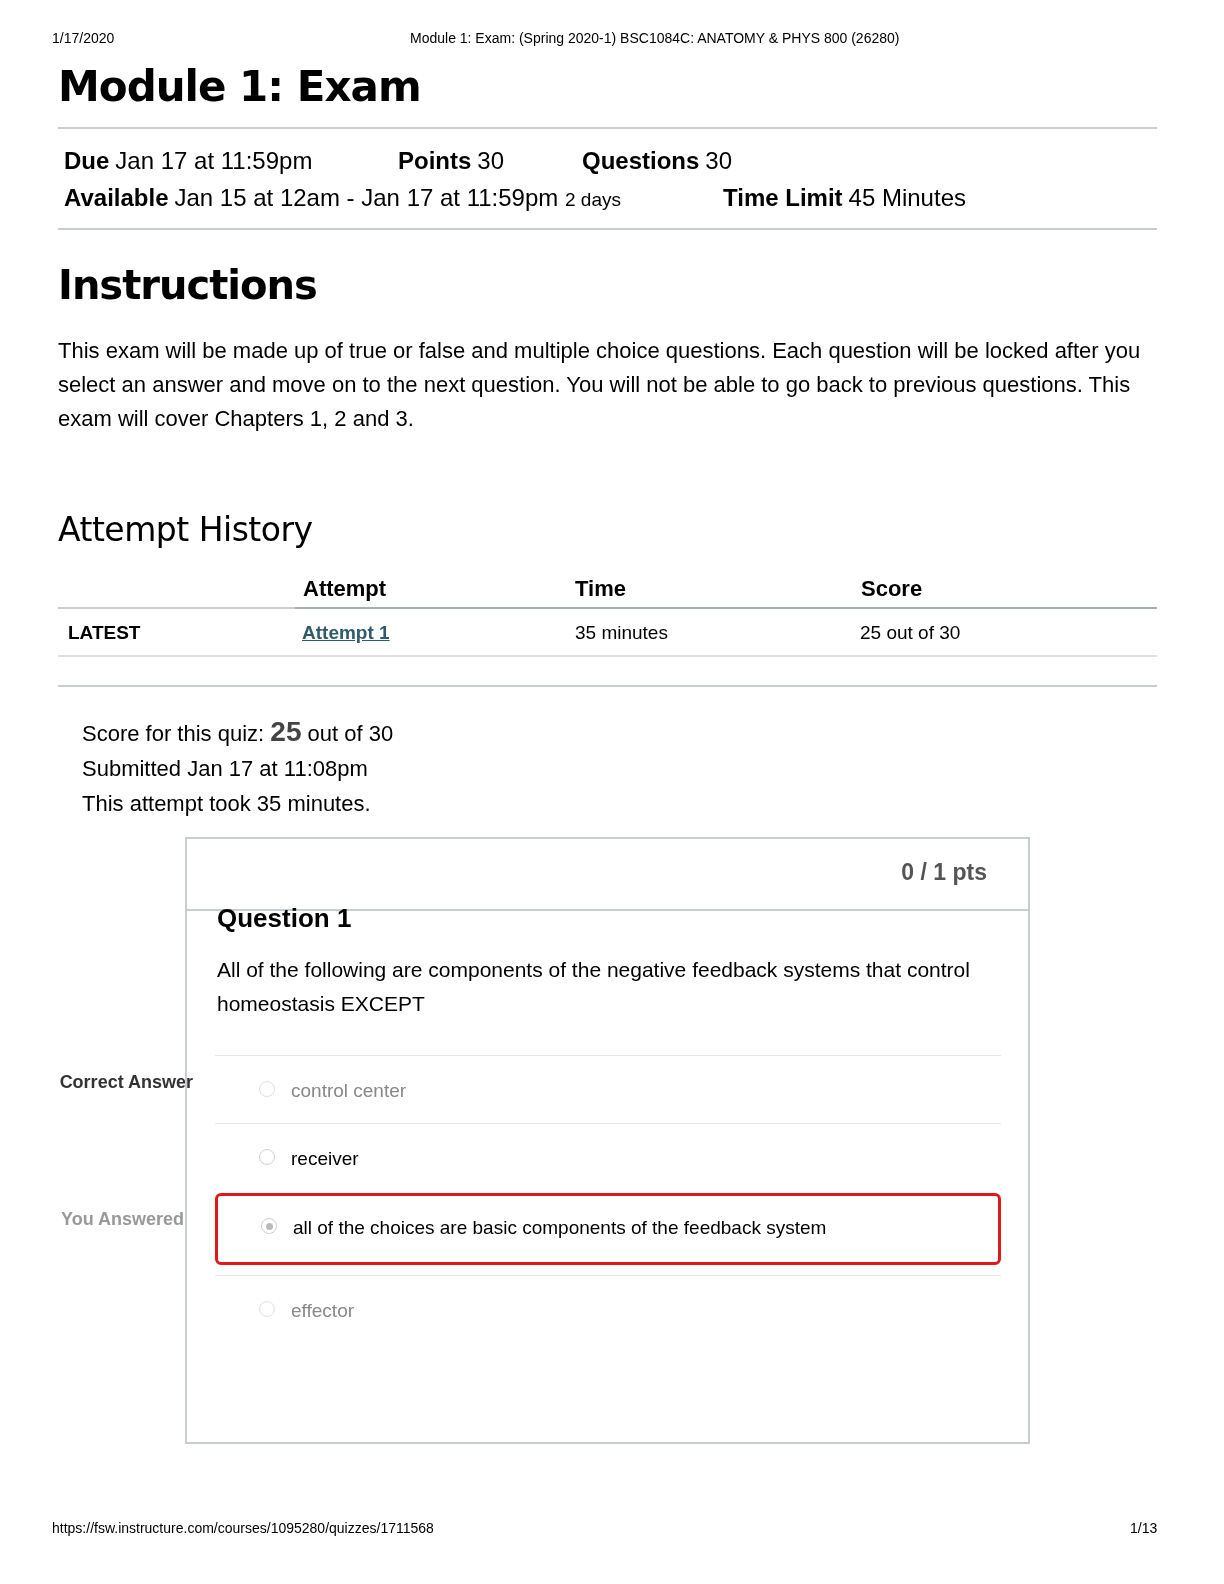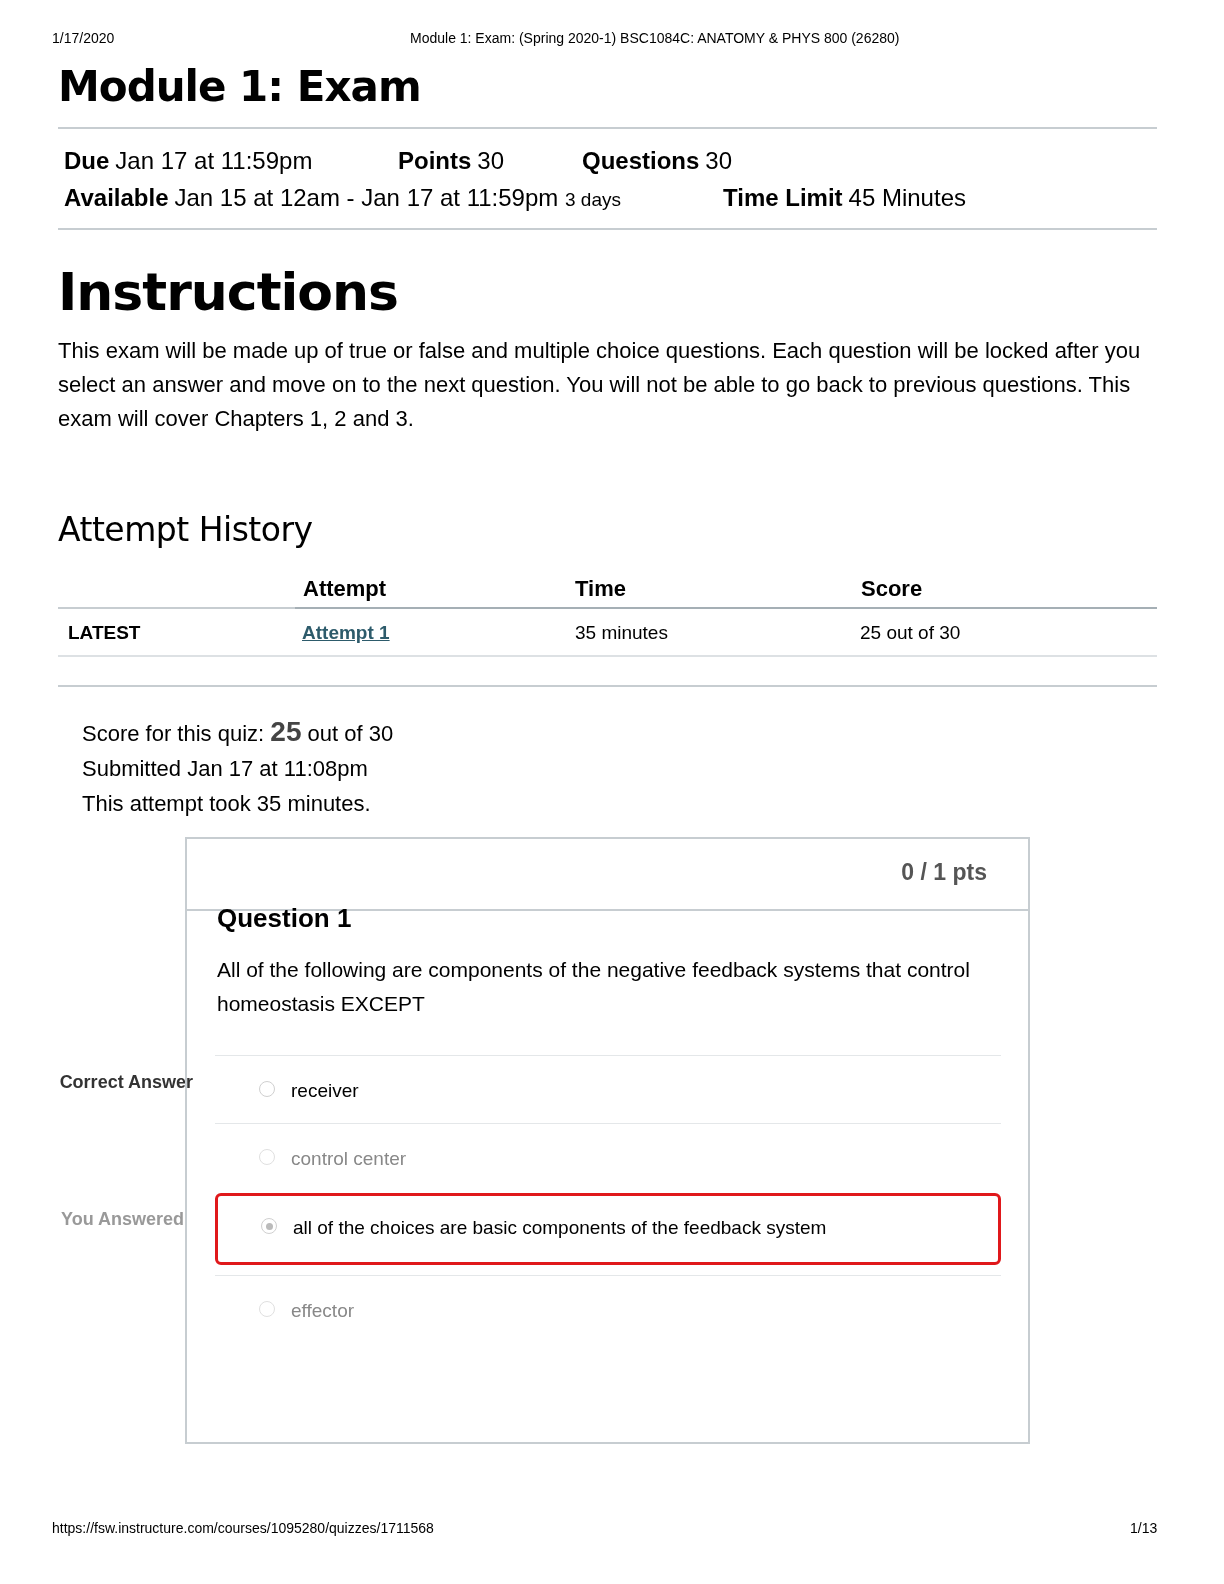--- a/index.html
+++ b/index.html
@@ -15,21 +15,21 @@
   .print-footer .page { position: absolute; left: 1130px; }
 
   .page-title { position: absolute; left: 58px; top: 62px; font-size: 42px; font-weight: bold; font-family: "DejaVu Sans", sans-serif; letter-spacing: -1px; }
 
   .hr { position: absolute; left: 58px; width: 1099px; height: 2px; background: #c7cdd1; }
 
   .meta { position: absolute; font-size: 24px; white-space: nowrap; }
   .meta b { font-weight: bold; margin-right: 6px; }
   .meta .small { font-size: 19px; }
 
-  .section-title { position: absolute; left: 58px; top: 262px; font-size: 52px; font-family: "DejaVu Sans", sans-serif; letter-spacing: -1px; }
+  .section-title { position: absolute; left: 58px; top: 262px; font-size: 40px; font-family: "DejaVu Sans", sans-serif; letter-spacing: -1px; }
   .instructions { position: absolute; left: 58px; top: 334px; width: 1110px; font-size: 22px; line-height: 34px; }
 
   .attempt-title { position: absolute; left: 58px; top: 510px; font-size: 33px; font-family: "DejaVu Sans", sans-serif; font-weight: normal; letter-spacing: -0.5px; }
 
   .history { position: absolute; left: 58px; top: 572px; width: 1099px; }
   .history .th { position: absolute; top: 4px; font-size: 22px; font-weight: bold; }
   .history .head-line { position: absolute; top: 35px; left: 0; width: 1099px; height: 2px; background: #c7cdd1; }
   .history .head-line2 { position: absolute; top: 35px; left: 237px; width: 862px; height: 2px; background: #a5afb5; }
   .history .td { position: absolute; top: 50px; font-size: 19px; }
   .history .latest { font-weight: bold; }
@@ -77,21 +77,21 @@
   <b>Due</b><span>Jan 17 at 11:59pm</span>
 </div>
 <div class="meta" style="left:398px; top:147px">
   <b>Points</b><span>30</span>
 </div>
 <div class="meta" style="left:582px; top:147px">
   <b>Questions</b><span>30</span>
 </div>
 <div class="meta" style="left:64px; top:184px">
   <b>Available</b><span>Jan 15 at 12am - Jan 17 at 11:59pm</span>
-  <span class="small">3 days</span>
+  <span class="small">2 days</span>
 </div>
 <div class="meta" style="left:723px; top:184px">
   <b>Time Limit</b><span>45 Minutes</span>
 </div>
 
 <div class="hr" style="top:228px"></div>
 
 <h2 class="section-title">Instructions</h2>
 <p class="instructions">This exam will be made up of true or false and multiple choice questions. Each question will be locked after you select an answer and move on to the next question. You will not be able to go back to previous questions. This exam will cover Chapters 1, 2 and 3.</p>
 
@@ -128,27 +128,27 @@
 <div class="side-label answered">You Answered</div>
 
 <div class="question">
   <div class="q-head">
     <span class="q-title">Question 1</span>
     <span class="q-pts">0 / 1 pts</span>
   </div>
   <p class="q-text">All of the following are components of the negative feedback systems that control homeostasis EXCEPT</p>
 
   <div class="answers">
+    <div class="ans dim">
+      <span class="radio"></span>
+      <span class="label">control center</span>
+    </div>
     <div class="ans">
       <span class="radio"></span>
       <span class="label">receiver</span>
-    </div>
-    <div class="ans dim">
-      <span class="radio"></span>
-      <span class="label">control center</span>
     </div>
     <div class="ans wrong" style="height:84px">
       <div class="box"></div>
       <span class="radio"></span>
       <span class="label">all of the choices are basic components of the feedback system</span>
     </div>
     <div class="ans dim">
       <span class="radio"></span>
       <span class="label">effector</span>
     </div>

